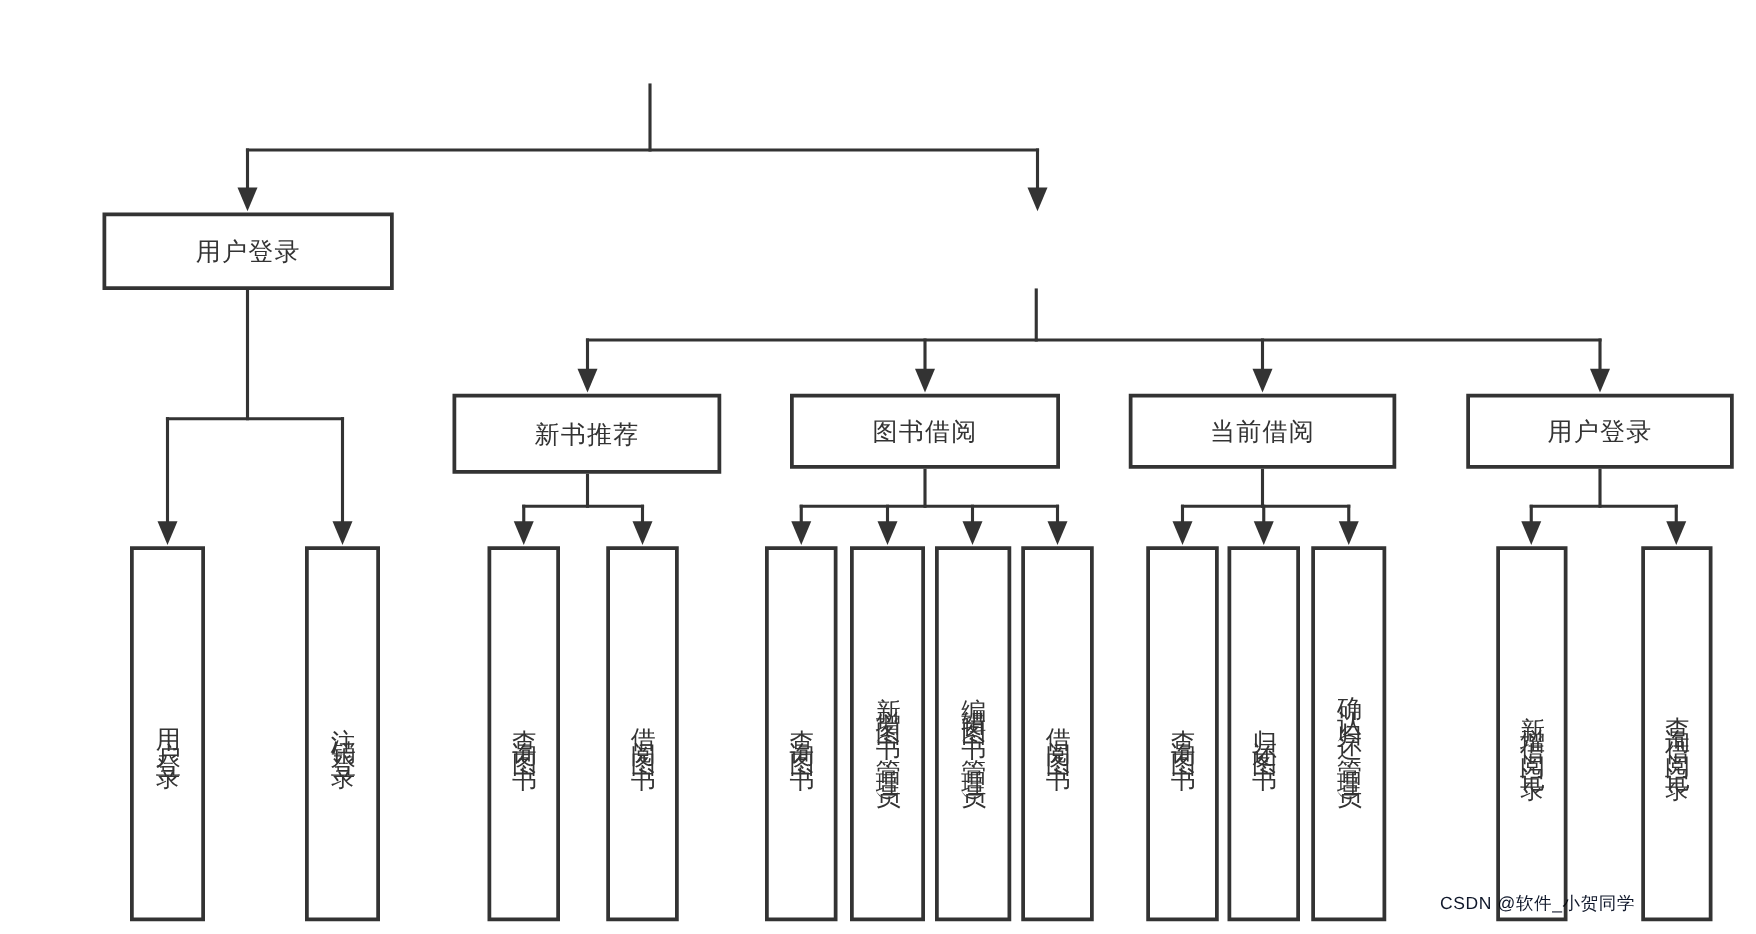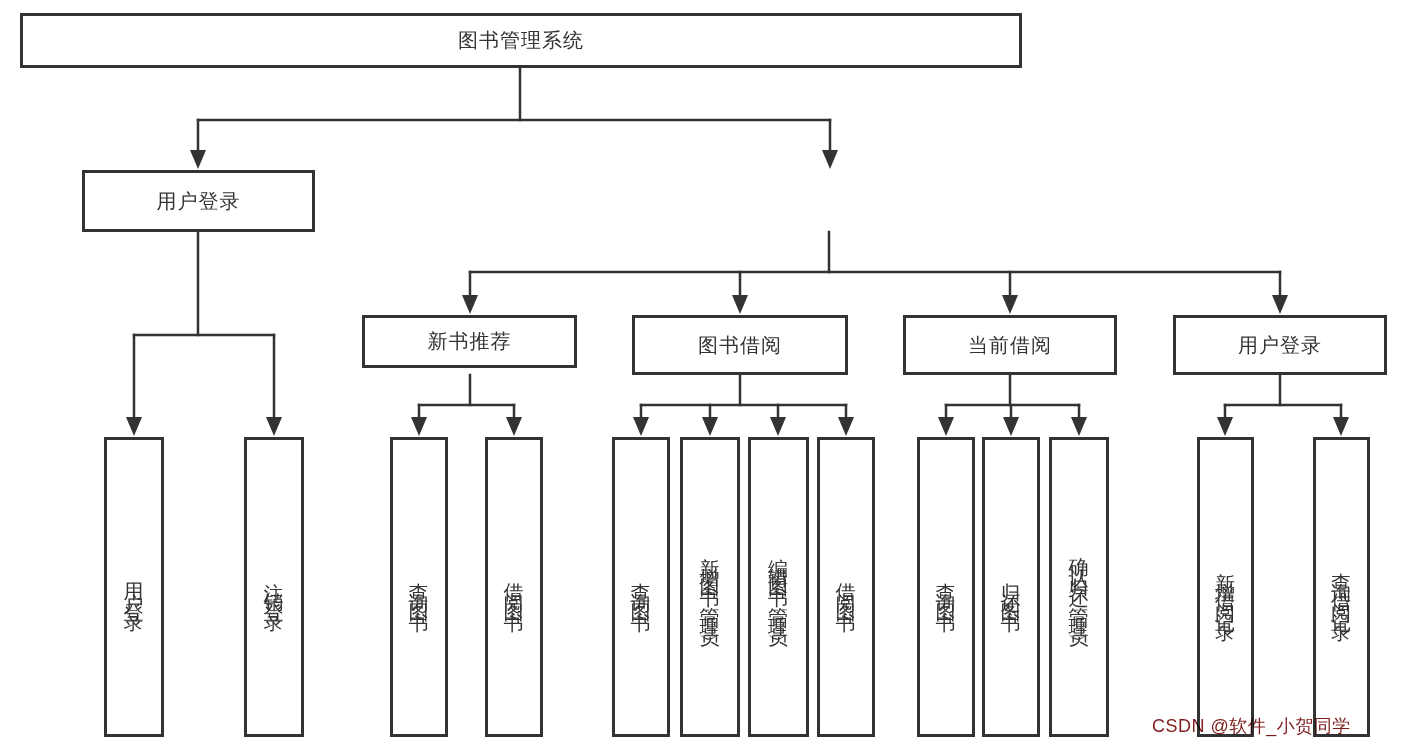--- a/index.html
+++ b/index.html
@@ -14,21 +14,21 @@
   .hlabel{font-size:20px;letter-spacing:1px;white-space:nowrap;}
   .vtext{
     writing-mode:vertical-rl;text-orientation:mixed;
     font-size:20px;letter-spacing:10px;line-height:1;white-space:nowrap;
   }
   .connectors{position:absolute;left:0;top:0;width:1405px;height:747px;z-index:1;}
   .connectors path{stroke:#333333;stroke-width:2.5;fill:none;stroke-linecap:square;}
   .connectors polygon{fill:#333333;stroke:none;}
   .watermark{
     position:absolute;left:1152px;top:714px;z-index:5;
-    font-size:18px;color:#7f1d1d;letter-spacing:0.5px;white-space:nowrap;
+    font-size:14px;color:#0f172a;letter-spacing:0.5px;white-space:nowrap;
     mix-blend-mode:multiply;
   }
 </style>
 </head>
 <body>
 
 <div class="canvas">
 
   <svg class="connectors" viewBox="0 0 1405 747" xmlns="http://www.w3.org/2000/svg">
     <g>
@@ -92,29 +92,26 @@
     <g>
       <path d="M1280 375 V405"></path>
       <path d="M1225 405 H1341"></path>
       <path d="M1225 405 V419"></path>
         <polygon points="1217,417 1233,417 1225,436"></polygon>
       <path d="M1341 405 V419"></path>
         <polygon points="1333,417 1349,417 1341,436"></polygon>
     </g>
   </svg>
 
-  <div class="box" style="left:20px;top:13px;width:1002px;height:55px;">
-    <span class="hlabel">图书管理系统</span>
-  </div>
 
   <div class="box" style="left:82px;top:170px;width:233px;height:62px;">
     <span class="hlabel">用户登录</span>
   </div>
 
-  <div class="box" style="left:362px;top:315px;width:215px;height:53px;">
+  <div class="box" style="left:362px;top:315px;width:215px;height:64px;">
     <span class="hlabel">新书推荐</span>
   </div>
   <div class="box" style="left:632px;top:315px;width:216px;height:60px;">
     <span class="hlabel">图书借阅</span>
   </div>
   <div class="box" style="left:903px;top:315px;width:214px;height:60px;">
     <span class="hlabel">当前借阅</span>
   </div>
   <div class="box" style="left:1173px;top:315px;width:214px;height:60px;">
     <span class="hlabel">用户登录</span>

